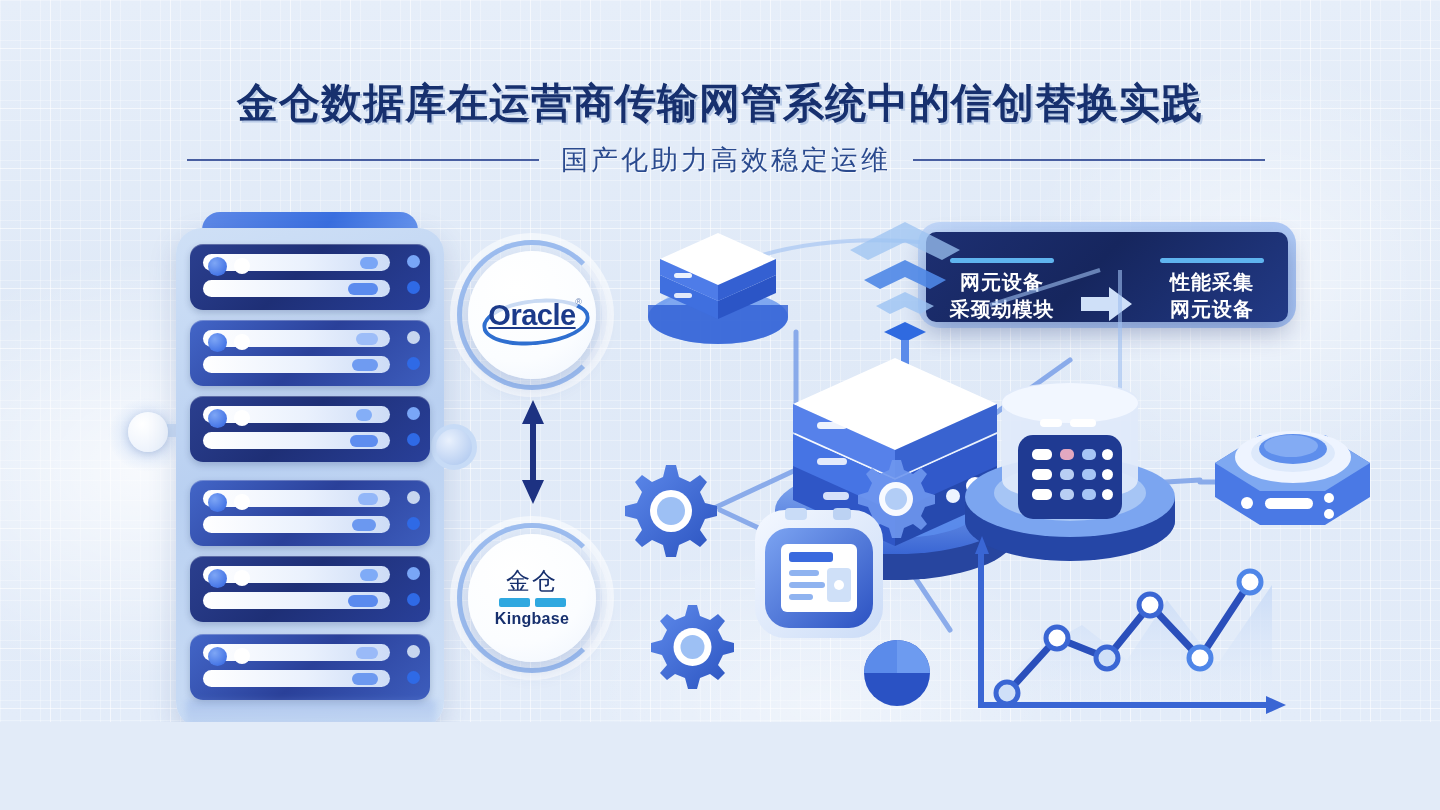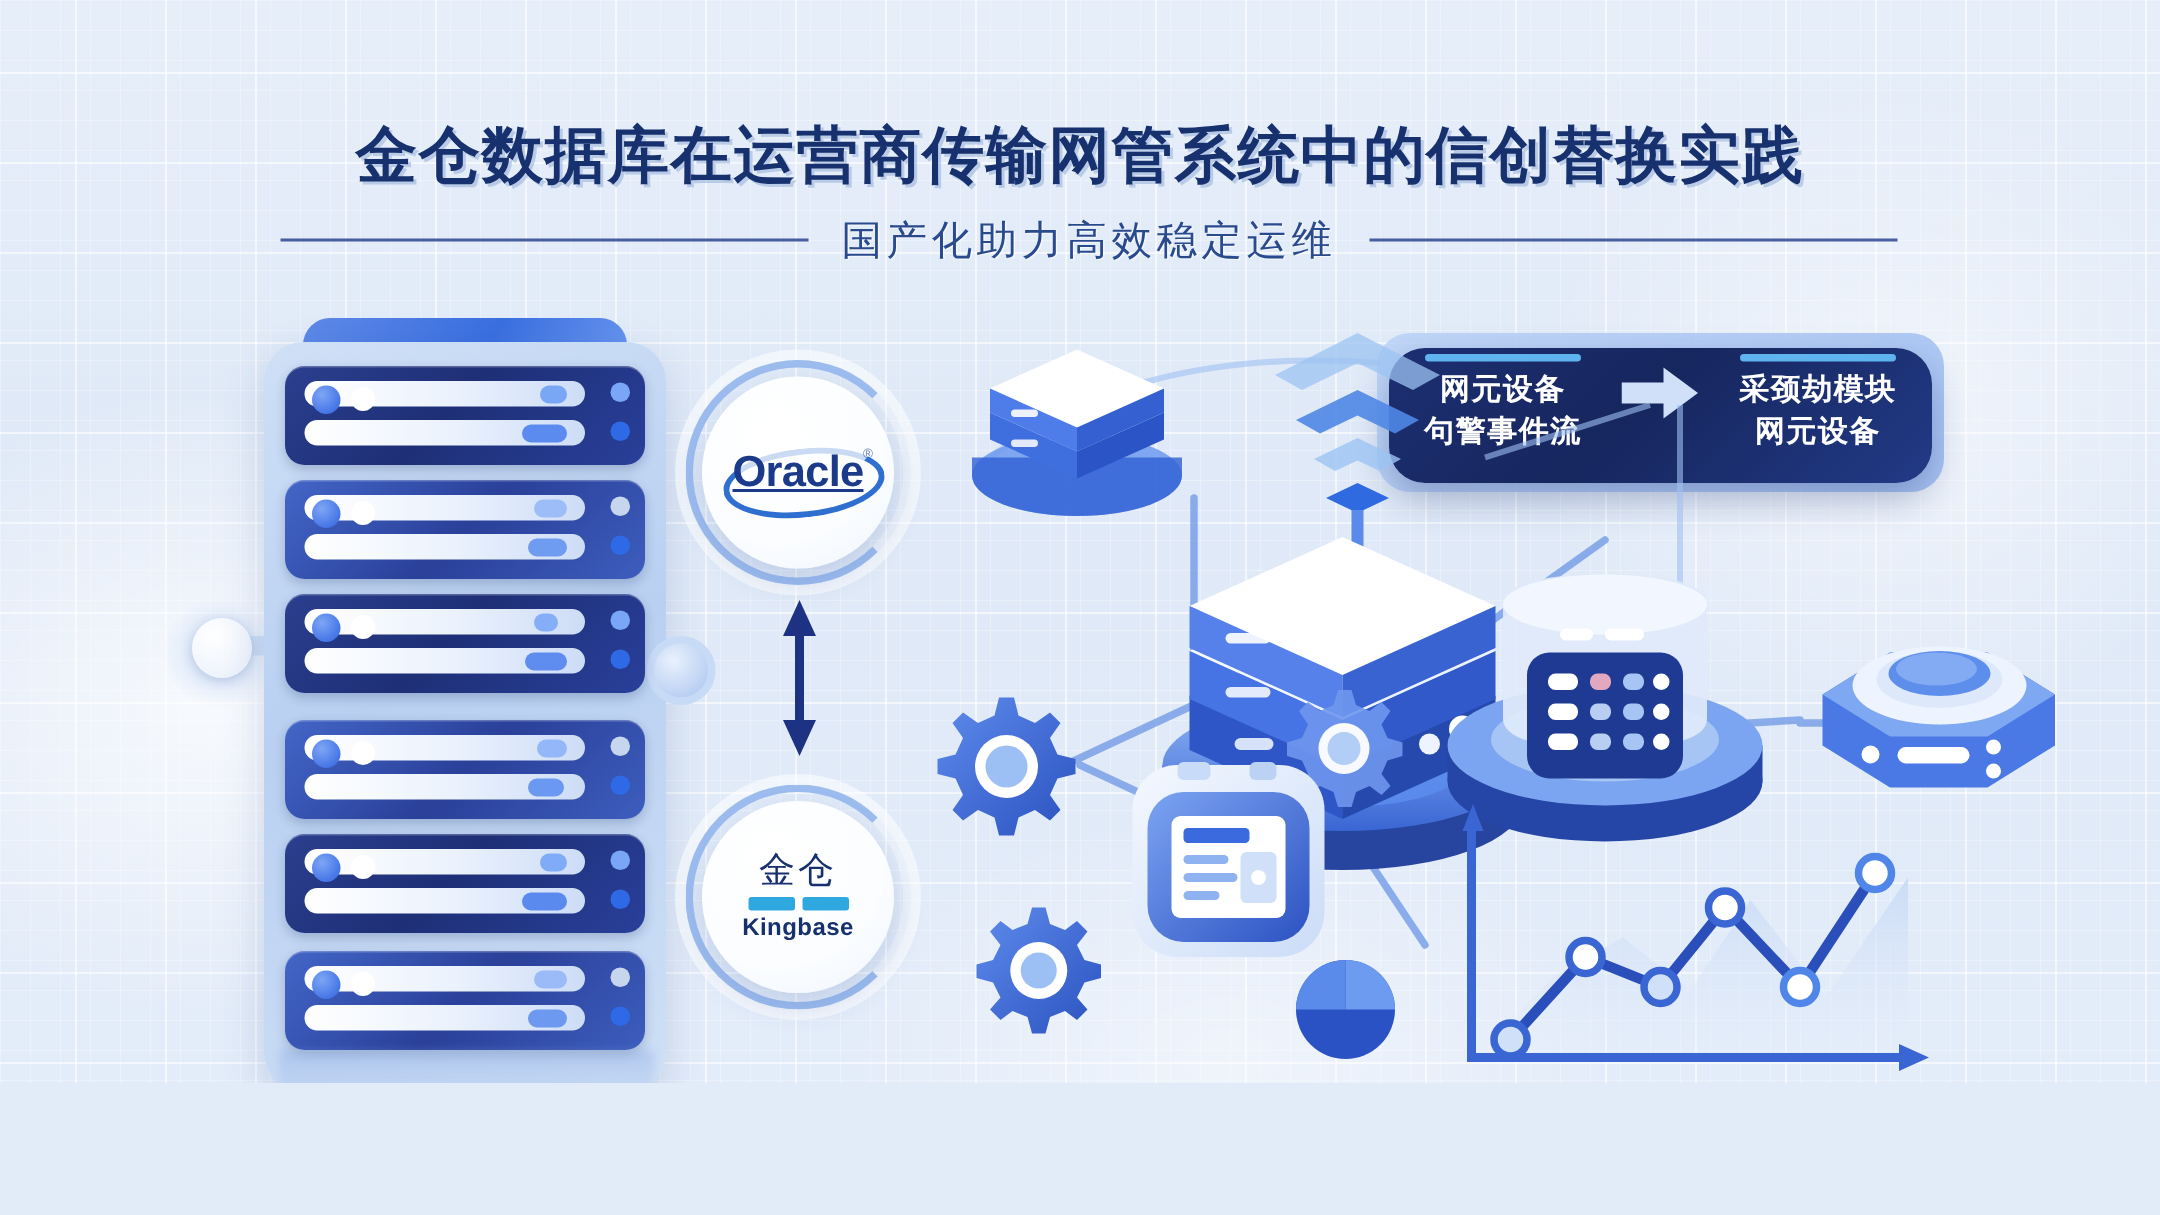--- a/index.html
+++ b/index.html
@@ -147,24 +147,24 @@
 
   
   .dblarrow{position:absolute;left:519px;top:400px;width:28px;height:104px;}
 
   
   .badge-glow{
     position:absolute;left:918px;top:222px;width:378px;height:106px;border-radius:22px;
     background:linear-gradient(135deg,#bcd4f8,#9dbdf3);opacity:.85;
   }
   .badge{
-    position:absolute;left:926px;top:232px;width:362px;height:90px;border-radius:24px;
+    position:absolute;left:926px;top:232px;width:362px;height:90px;border-radius:10px;
     background:linear-gradient(135deg,#1d2f72 0%,#16265e 45%,#223a86 100%);
     box-shadow:0 10px 24px rgba(25,45,105,.32);
-    display:flex;align-items:flex-start;
+    display:flex;align-items:flex-end;
   }
   .badge-col{flex:1;display:flex;flex-direction:column;align-items:center;gap:4px;padding-top:4px;}
   .badge-cap{width:104px;height:5px;border-radius:3px;background:#5fb4ef;margin-bottom:4px;}
   .badge-line{color:#fff;font-size:20px;font-weight:bold;letter-spacing:1px;line-height:1.18;white-space:nowrap;}
   .badge-arrow{width:58px;display:flex;align-items:center;justify-content:center;padding-top:12px;}
 
   
   .net{position:absolute;left:600px;top:210px;width:800px;height:520px;}
   .svgfull{display:block;}
   .chart{position:absolute;left:952px;top:530px;width:340px;height:200px;}
@@ -293,30 +293,30 @@
       </div>
       <div class="kb-en">Kingbase</div>
     </div>
   </div>
 
   <div class="badge-glow"></div>
   <div class="badge">
     <div class="badge-col">
       <div class="badge-cap"></div>
       <div class="badge-line">网元设备</div>
-      <div class="badge-line">句警事件流</div>
+      <div class="badge-line">采颈劫模块</div>
     </div>
     <div class="badge-arrow">
       <svg width="52" height="36" viewBox="0 0 52 36">
         <polygon points="0,11 28,11 28,1 51,18 28,35 28,25 0,25" fill="#cfe0f8"></polygon>
       </svg>
     </div>
     <div class="badge-col">
       <div class="badge-cap"></div>
-      <div class="badge-line">采颈劫模块</div>
+      <div class="badge-line">性能采集</div>
       <div class="badge-line">网元设备</div>
     </div>
   </div>
 
   <div class="net">
     <svg class="svgfull" width="800" height="520" viewBox="0 0 800 520">
       <defs>
         <linearGradient id="gTop" x1="0" y1="0" x2="1" y2="1">
           <stop offset="0" stop-color="#ffffff"></stop>
             <stop offset="1" stop-color="#e4edfc"></stop>

